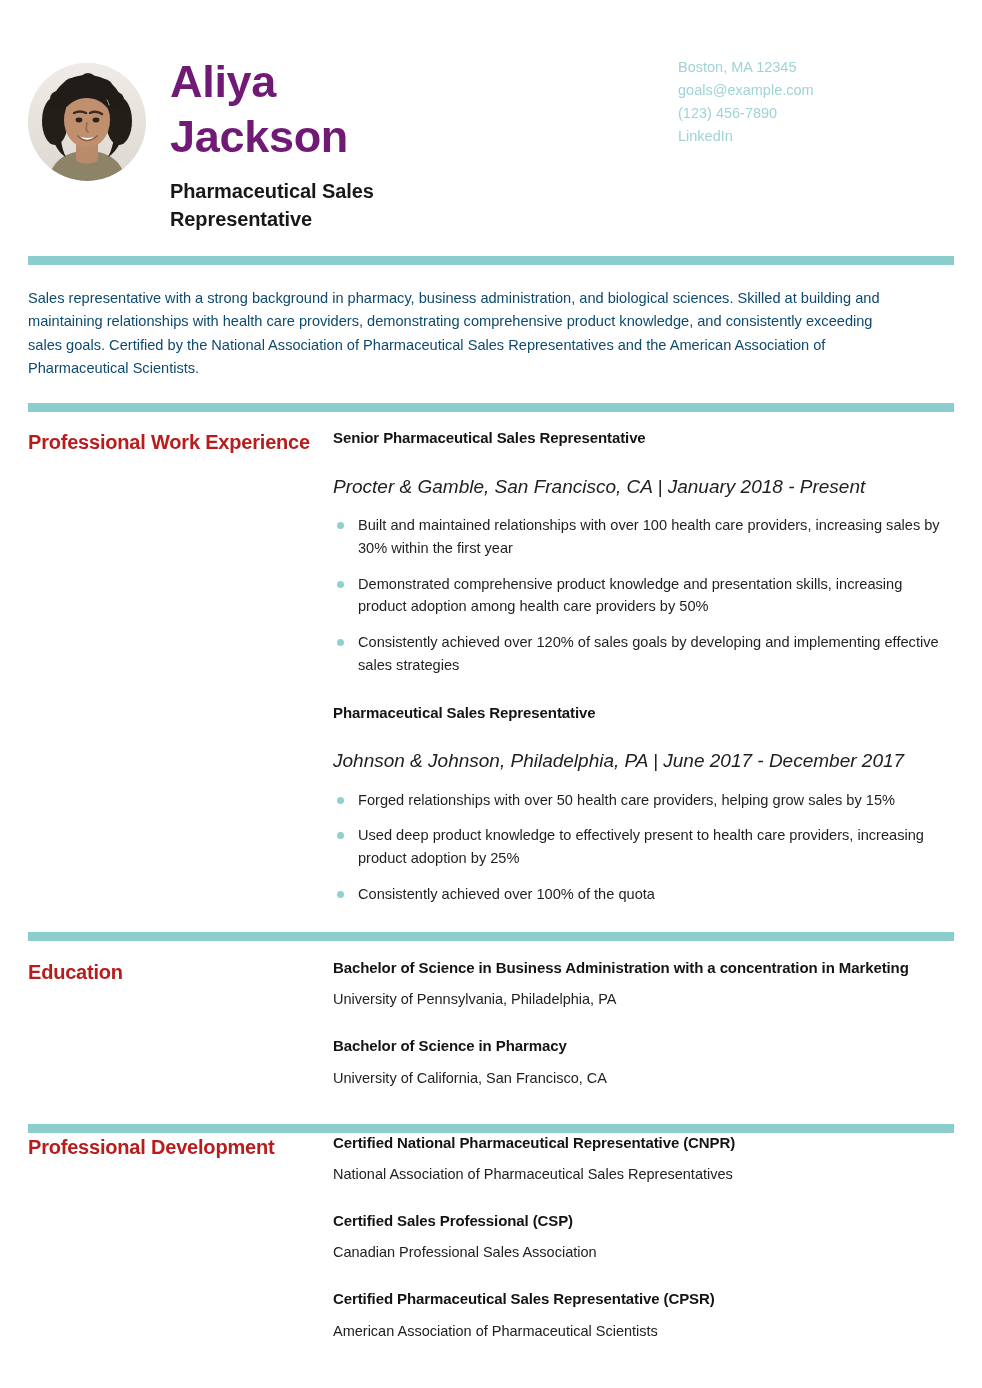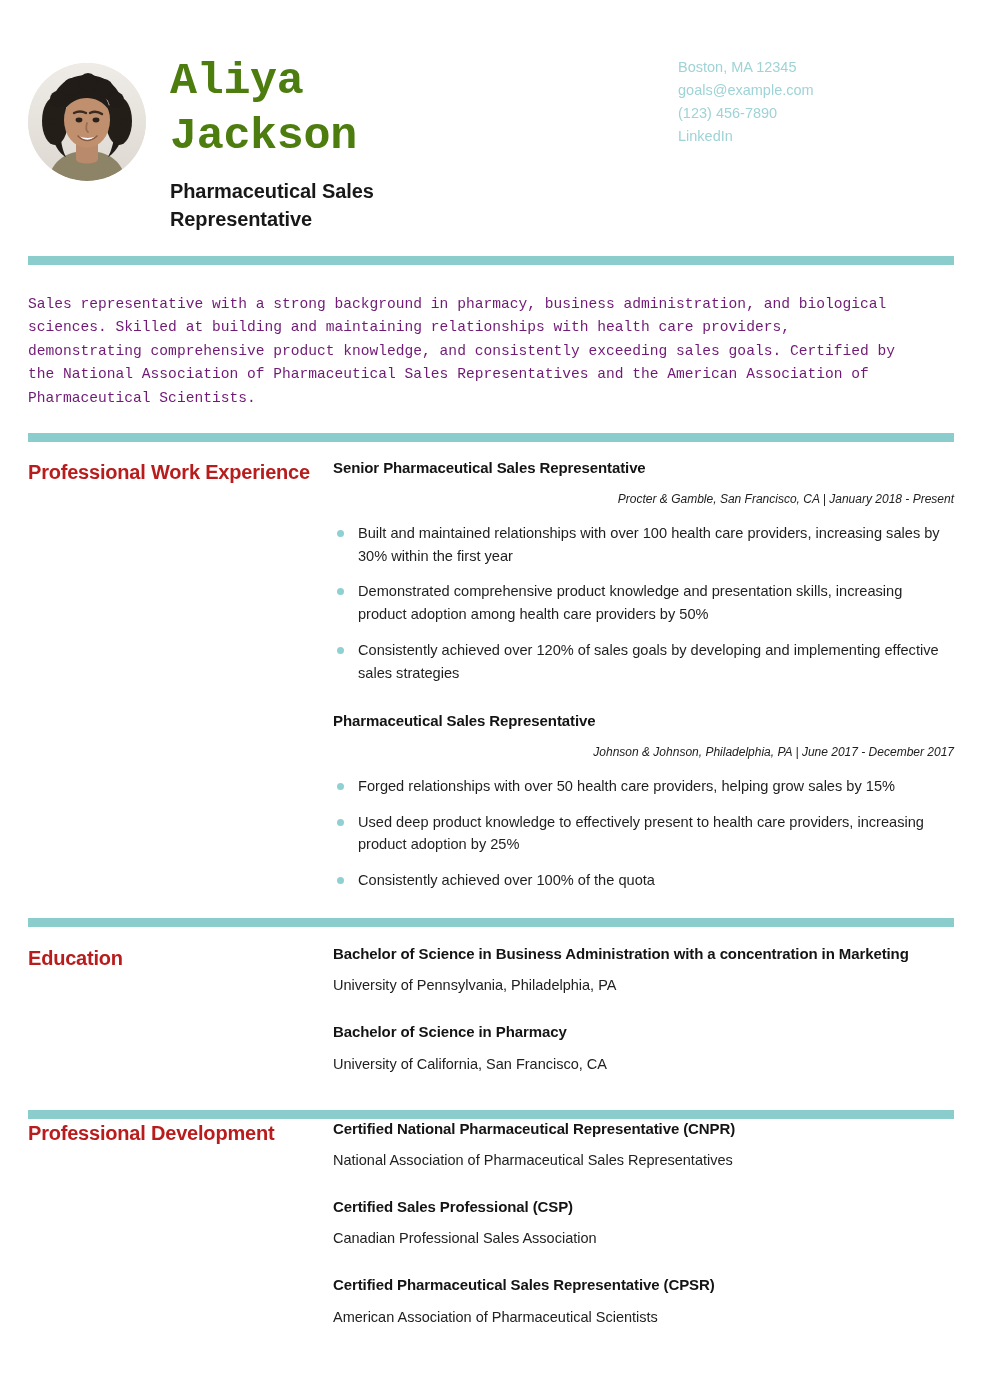--- a/index.html
+++ b/index.html
@@ -47,23 +47,22 @@
   .headline {
     margin-left: 24px;
     flex: 1 1 auto;
     min-width: 0;
   }
 
   .name {
     font-size: 45px;
     line-height: 1.22;
     font-weight: 700;
-    color: #4d7c0f;
+    color: #701a75;
     letter-spacing: -0.3px;
-    font-family: Liberation Mono, monospace;
   }
   .name .line { display: block; }
 
   .job-title {
     margin-top: 12px;
     font-size: 20px;
     line-height: 1.42;
     font-weight: 700;
     color: #181818;
     letter-spacing: -0.1px;
@@ -83,26 +82,25 @@
   
   .rule {
     height: 9px;
     background: #8bcdcd;
     margin: 0 28px;
   }
   .rule.top-rule { margin-top: 22px; }
 
   
   .summary {
-    padding: 28px 28px 0 28px;
+    padding: 22px 28px 0 28px;
     font-size: 14.6px;
     line-height: 1.62;
-    color: #701a75;
+    color: #0c4a6e;
     max-width: 930px;
-    font-family: Liberation Mono, monospace;
   }
 
   
   .section {
     display: flex;
     padding: 0 28px;
     align-items: flex-start;
   }
   .section-head {
     flex: 0 0 305px;
@@ -123,26 +121,25 @@
   .entry + .entry { margin-top: 26px; }
 
   .entry-title {
     font-size: 15px;
     line-height: 1.36;
     font-weight: 700;
     color: #141414;
     letter-spacing: -0.1px;
   }
   .entry-meta {
-    margin-top: 13px;
-    font-size: 12px;
+    margin-top: 25px;
+    font-size: 19px;
     font-style: italic;
     color: #212121;
     line-height: 1.4;
-    text-align: right;
   }
   .entry-sub {
     margin-top: 11px;
     font-size: 14.5px;
     line-height: 1.45;
     color: #212121;
   }
 
   ul.bullets {
     list-style: none;

